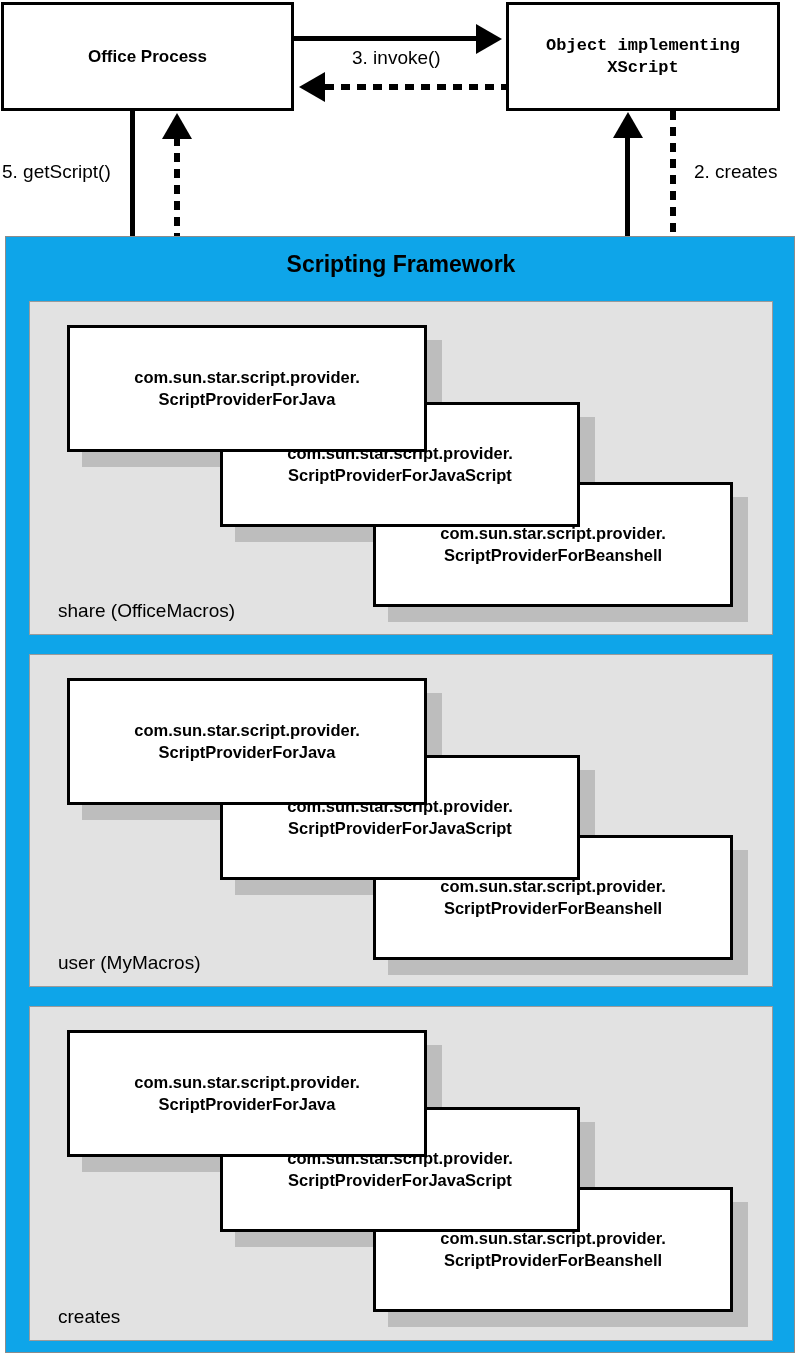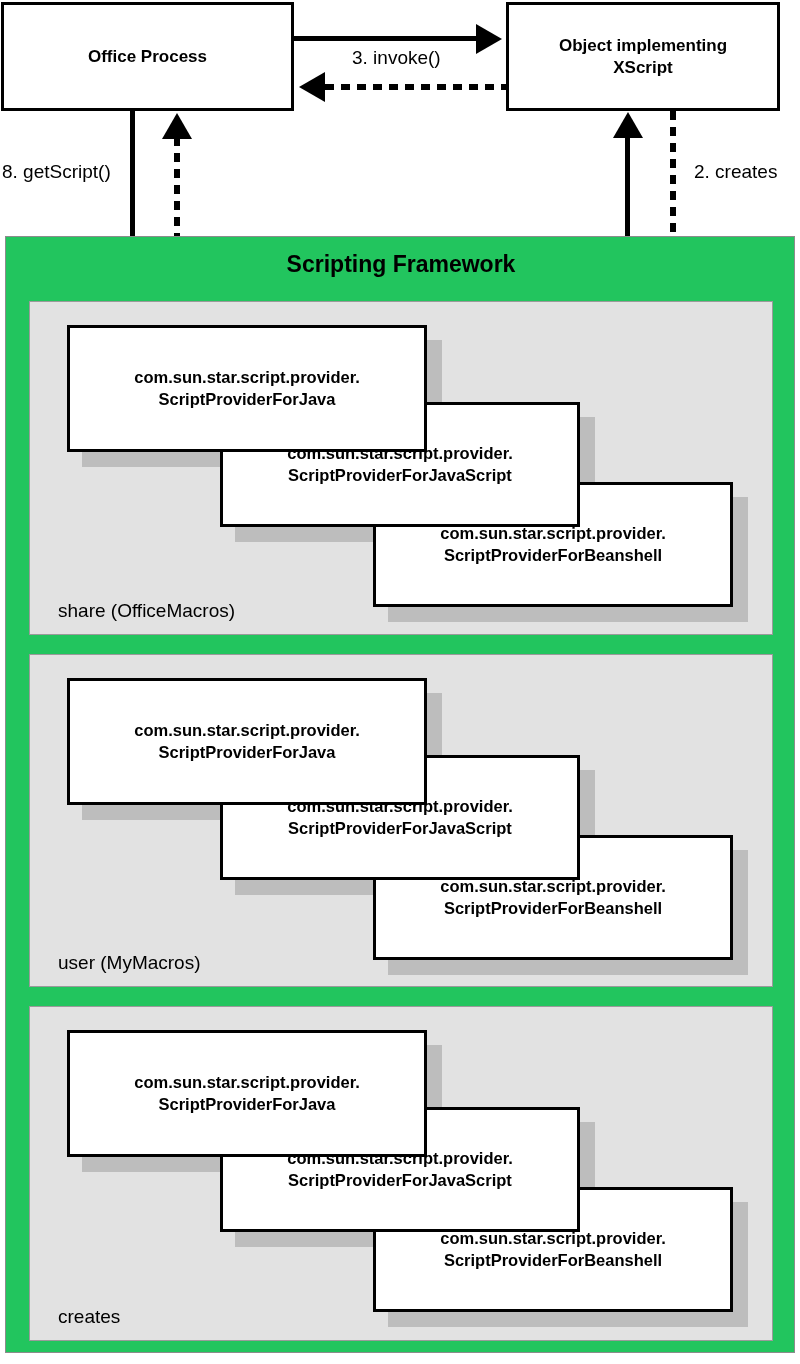--- a/index.html
+++ b/index.html
@@ -27,21 +27,21 @@
     display: flex;
     align-items: center;
     justify-content: center;
     text-align: center;
     font-weight: bold;
     font-size: 17px;
     line-height: 1.25;
     color: #000000;
   }
   #office-process-box { left: 1px;   top: 2px; width: 293px; height: 109px; }
-  #xscript-box        { left: 506px; top: 2px; width: 274px; height: 109px; }
+  #xscript-box        { left: 506px; top: 2px; width: 274px; height: 109px; font-family: Liberation Mono, monospace; }
 
   
   .line-h-solid {
     position: absolute;
     height: 5px;
     background: #000000;
   }
   .line-v-solid {
     position: absolute;
     width: 5px;
@@ -93,21 +93,21 @@
     white-space: nowrap;
   }
 
   
   #framework {
     position: absolute;
     left: 5px;
     top: 236px;
     width: 790px;
     height: 1117px;
-    background: #22c55e;
+    background: #0ea5e9;
     border: 1px solid #8c8c8c;
     box-sizing: border-box;
   }
   #framework-title {
     position: absolute;
     left: 0;
     top: 14px;
     width: 790px;
     text-align: center;
     font-weight: bold;
@@ -180,21 +180,21 @@
   <div class="line-h-solid" style="left:293px; top:36px; width:185px;"></div>
   <div class="head head-right" style="left:476px; top:23.5px;"></div>
 
   <div class="line-h-dotted" style="left:325px; top:84px; width:181px;"></div>
   <div class="head head-left" style="left:299px; top:72px;"></div>
 
   <div class="edge-label" style="left:352px; top:47px;">3. invoke()</div>
 
   <div class="line-v-solid" style="left:130px; top:111px; height:182px;"></div>
   <div class="head head-down" style="left:117.5px; top:291px;"></div>
-  <div class="edge-label" style="left:2px; top:161px;">8. getScript()</div>
+  <div class="edge-label" style="left:2px; top:161px;">5. getScript()</div>
 
   <div class="line-v-dotted" style="left:174px; top:137px; height:181px;"></div>
   <div class="head head-up" style="left:162px; top:113px;"></div>
 
   <div class="line-v-solid" style="left:625px; top:135px; height:183px;"></div>
   <div class="head head-up" style="left:613px; top:112px;"></div>
 
   <div class="line-v-dotted" style="left:670px; top:111px; height:182px;"></div>
   <div class="head head-down" style="left:658px; top:291px;"></div>
   <div class="edge-label" style="left:694px; top:161px;text-align:right;">2. creates</div>

